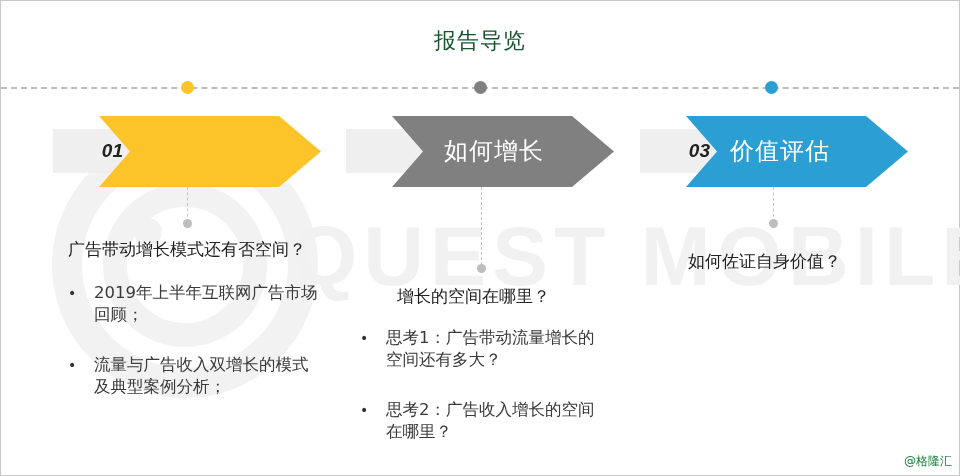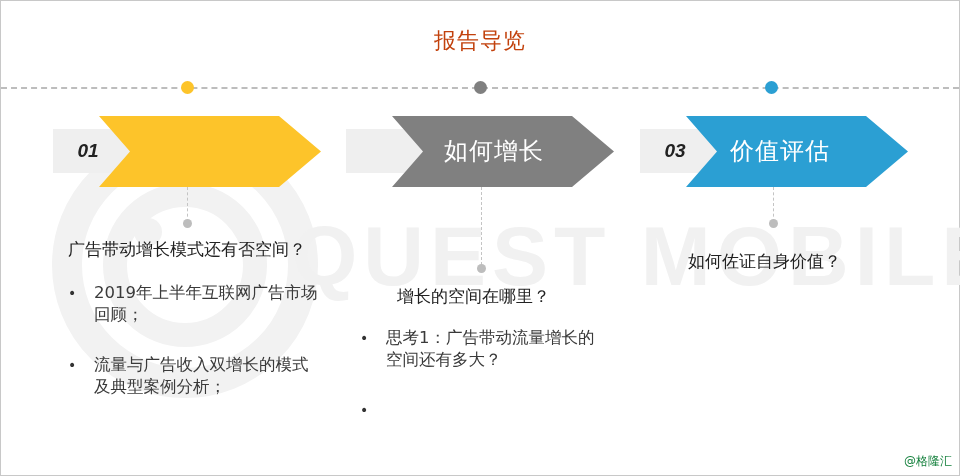--- a/index.html
+++ b/index.html
@@ -7,21 +7,21 @@
     width: 960px; height: 476px; position: relative; overflow: hidden;
     background: #ffffff;
     font-family: "DejaVu Sans", "Liberation Sans", sans-serif;
   }
   .frame {
     position: absolute; left: 0; top: 0; width: 958px; height: 474px;
     border: 1px solid #c8c8c8; box-sizing: content-box;
   }
   .title {
     position: absolute; left: 0; width: 960px; top: 26px; text-align: center;
-    font-size: 22px; color: #c2410c; letter-spacing: 1px;
+    font-size: 22px; color: #14532d; letter-spacing: 1px;
   }
   .timeline {
     position: absolute; left: 1px; right: 1px; top: 87px; height: 0;
     border-top: 2px dashed #bdbdbd;
   }
   .node {
     position: absolute; top: 81px; width: 13px; height: 13px; border-radius: 50%;
   }
   
   .watermark {
@@ -32,21 +32,21 @@
     font-family: "Liberation Sans", sans-serif; font-size: 84px; font-weight: bold;
     color: #f1f1f1; letter-spacing: 6px; white-space: nowrap;
   }
   
   .step { position: absolute; top: 116px; height: 71px; }
   .step .num-box {
     position: absolute; left: 0; top: 13px; width: 80px; height: 44px; background: #efefef;
   }
   .step .num {
     position: absolute; left: 0; top: 13px; width: 70px; height: 44px; line-height: 44px;
-    text-align: center; font-family: "Liberation Sans", sans-serif;
+    text-align: right; font-family: "Liberation Sans", sans-serif;
     font-style: italic; font-weight: bold; font-size: 19px; color: #222;
   }
   .step .chev { position: absolute; left: 46px; top: 0; }
   .step .label {
     position: absolute; top: 0; height: 71px; line-height: 71px;
     font-size: 24px; color: #ffffff; letter-spacing: 1px;
   }
   .vline {
     position: absolute; width: 0; border-left: 1px dashed #c4c4c4;
   }
@@ -109,21 +109,21 @@
   <svg class="chev" width="222" height="71">
     <polygon points="0,0 180,0 222,35.5 180,71 0,71 31,35.5" fill="#808080"></polygon>
   </svg>
   <div class="label" style="left:98px">如何增长</div>
 </div>
 <div class="vline" style="left:481px;top:187px;height:78px"></div>
 <div class="dot" style="left:477px;top:264px"></div>
 <div class="question" style="left:397px;top:285px">增长的空间在哪里？</div>
 <ul class="bullets" style="left:360px;top:327px;width:250px">
   <li><span class="bul">•</span><span>思考1：广告带动流量增长的空间还有多大？</span></li>
-  <li><span class="bul">•</span></li>
+  <li><span class="bul">•</span><span>思考2：广告收入增长的空间在哪里？</span></li>
 </ul>
 
 <div class="step" style="left:640px;width:270px">
   <div class="num-box"></div>
   <div class="num">03</div>
   <svg class="chev" width="222" height="71">
     <polygon points="0,0 180,0 222,35.5 180,71 0,71 31,35.5" fill="#2B9FD3"></polygon>
   </svg>
   <div class="label" style="left:90px">价值评估</div>
 </div>

